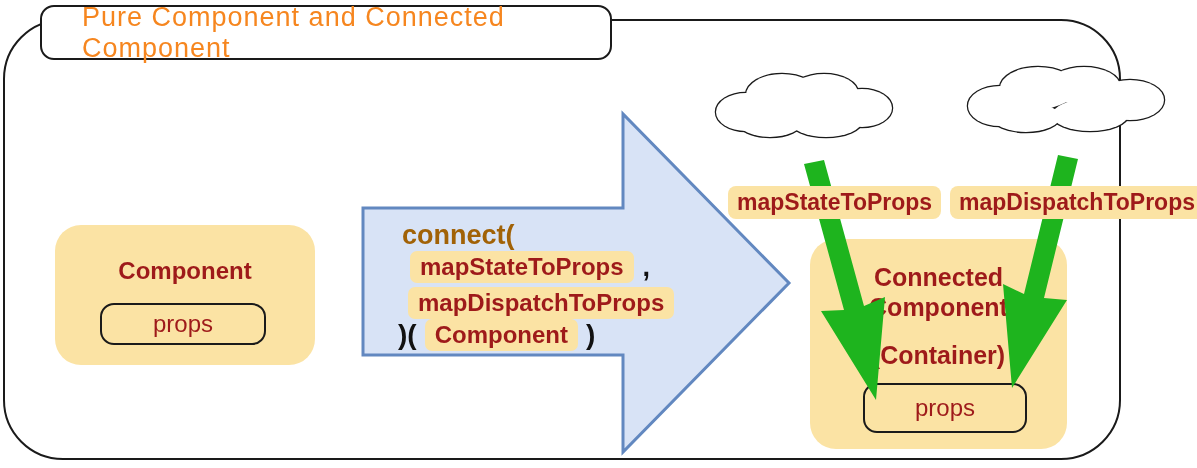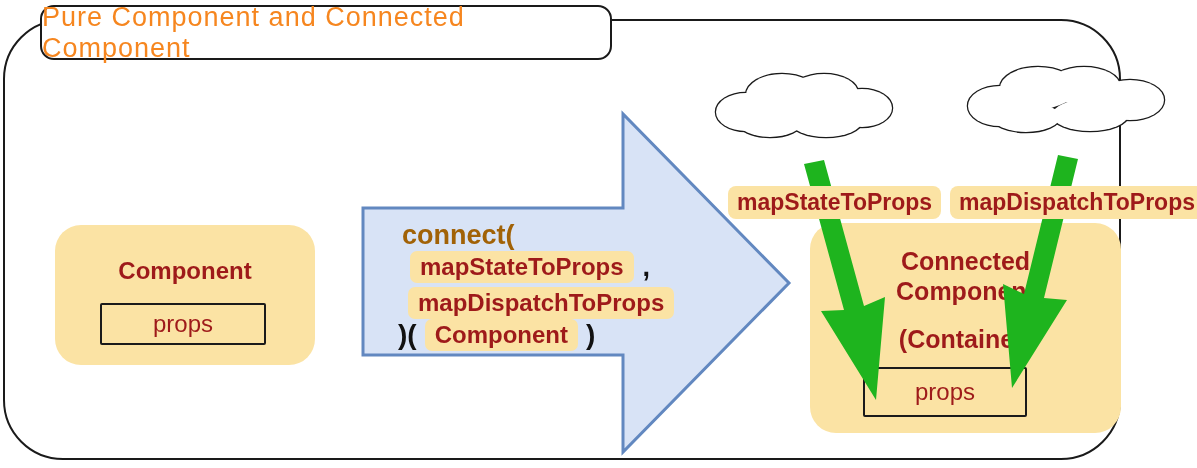--- a/index.html
+++ b/index.html
@@ -28,45 +28,46 @@
     left: 40px; top: 5px;
     width: 572px; height: 55px;
     background: #ffffff;
     border: 2.5px solid #1a1a1a;
     border-radius: 14px;
     box-sizing: border-box;
     display: flex; align-items: center; justify-content: center;
     font-size: 27px;
     letter-spacing: 1px;
     color: #f6861f;
+    padding-left: 40px;
   }
 
   
   .ybox {
     background: #fbe3a4;
     border-radius: 26px;
     box-sizing: border-box;
   }
   .pure-box { left: 55px; top: 225px; width: 260px; height: 140px; }
-  .connected-box { left: 810px; top: 223px; width: 311px; height: 210px; }
+  .connected-box { left: 810px; top: 239px; width: 257px; height: 210px; }
 
   .box-title {
     position: absolute; left: 0; width: 100%;
     text-align: center;
     font-weight: bold;
     color: #9e1a1a;
   }
   .pure-box .box-title { top: 32px; font-size: 24px; }
   .connected-title { top: 24px; font-size: 25px; line-height: 1.18; }
   .connected-subtitle { top: 102px; font-size: 25px; }
 
   .props-box {
     position: absolute;
     border: 2px solid #1a1a1a;
-    border-radius: 2px;
+    border-radius: 14px;
     box-sizing: border-box;
     display: flex; align-items: center; justify-content: center;
     font-size: 24px;
     color: #9e1a1a;
     background: transparent;
   }
   .pure-box .props-box { left: 45px; top: 78px; width: 166px; height: 42px; }
   .connected-box .props-box { left: 53px; top: 144px; width: 164px; height: 50px; }
 
   

